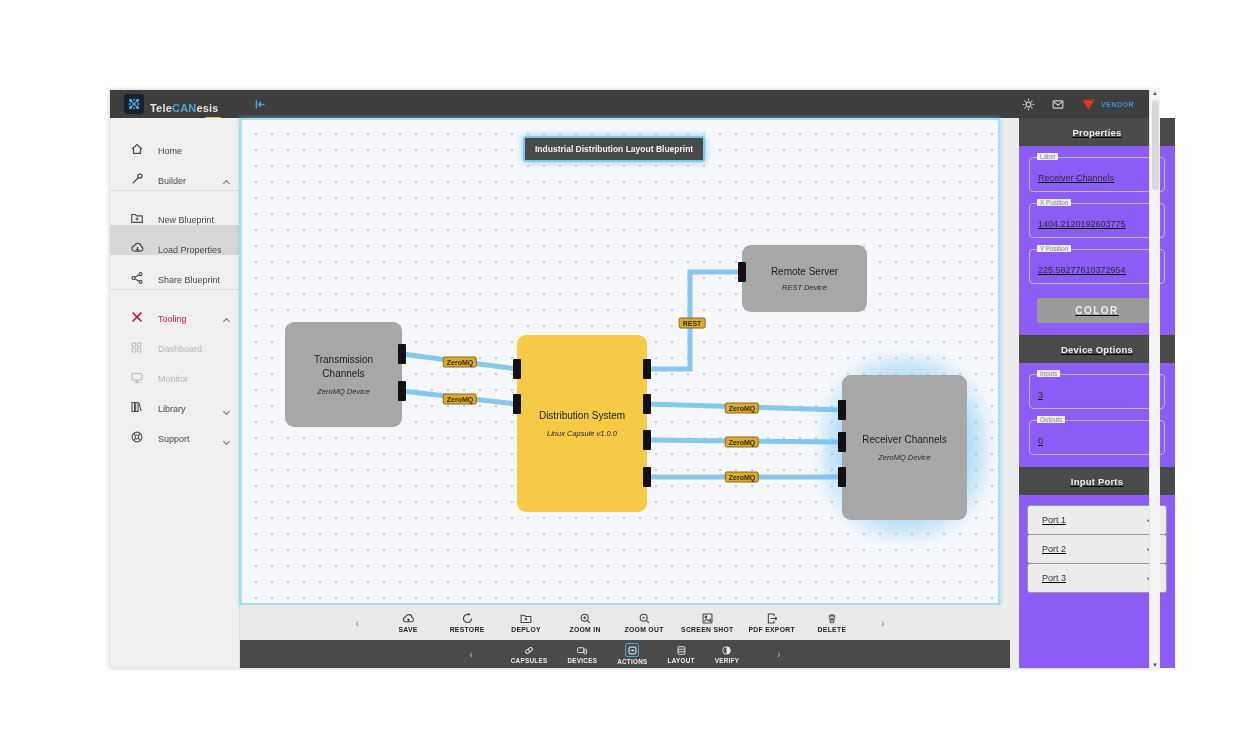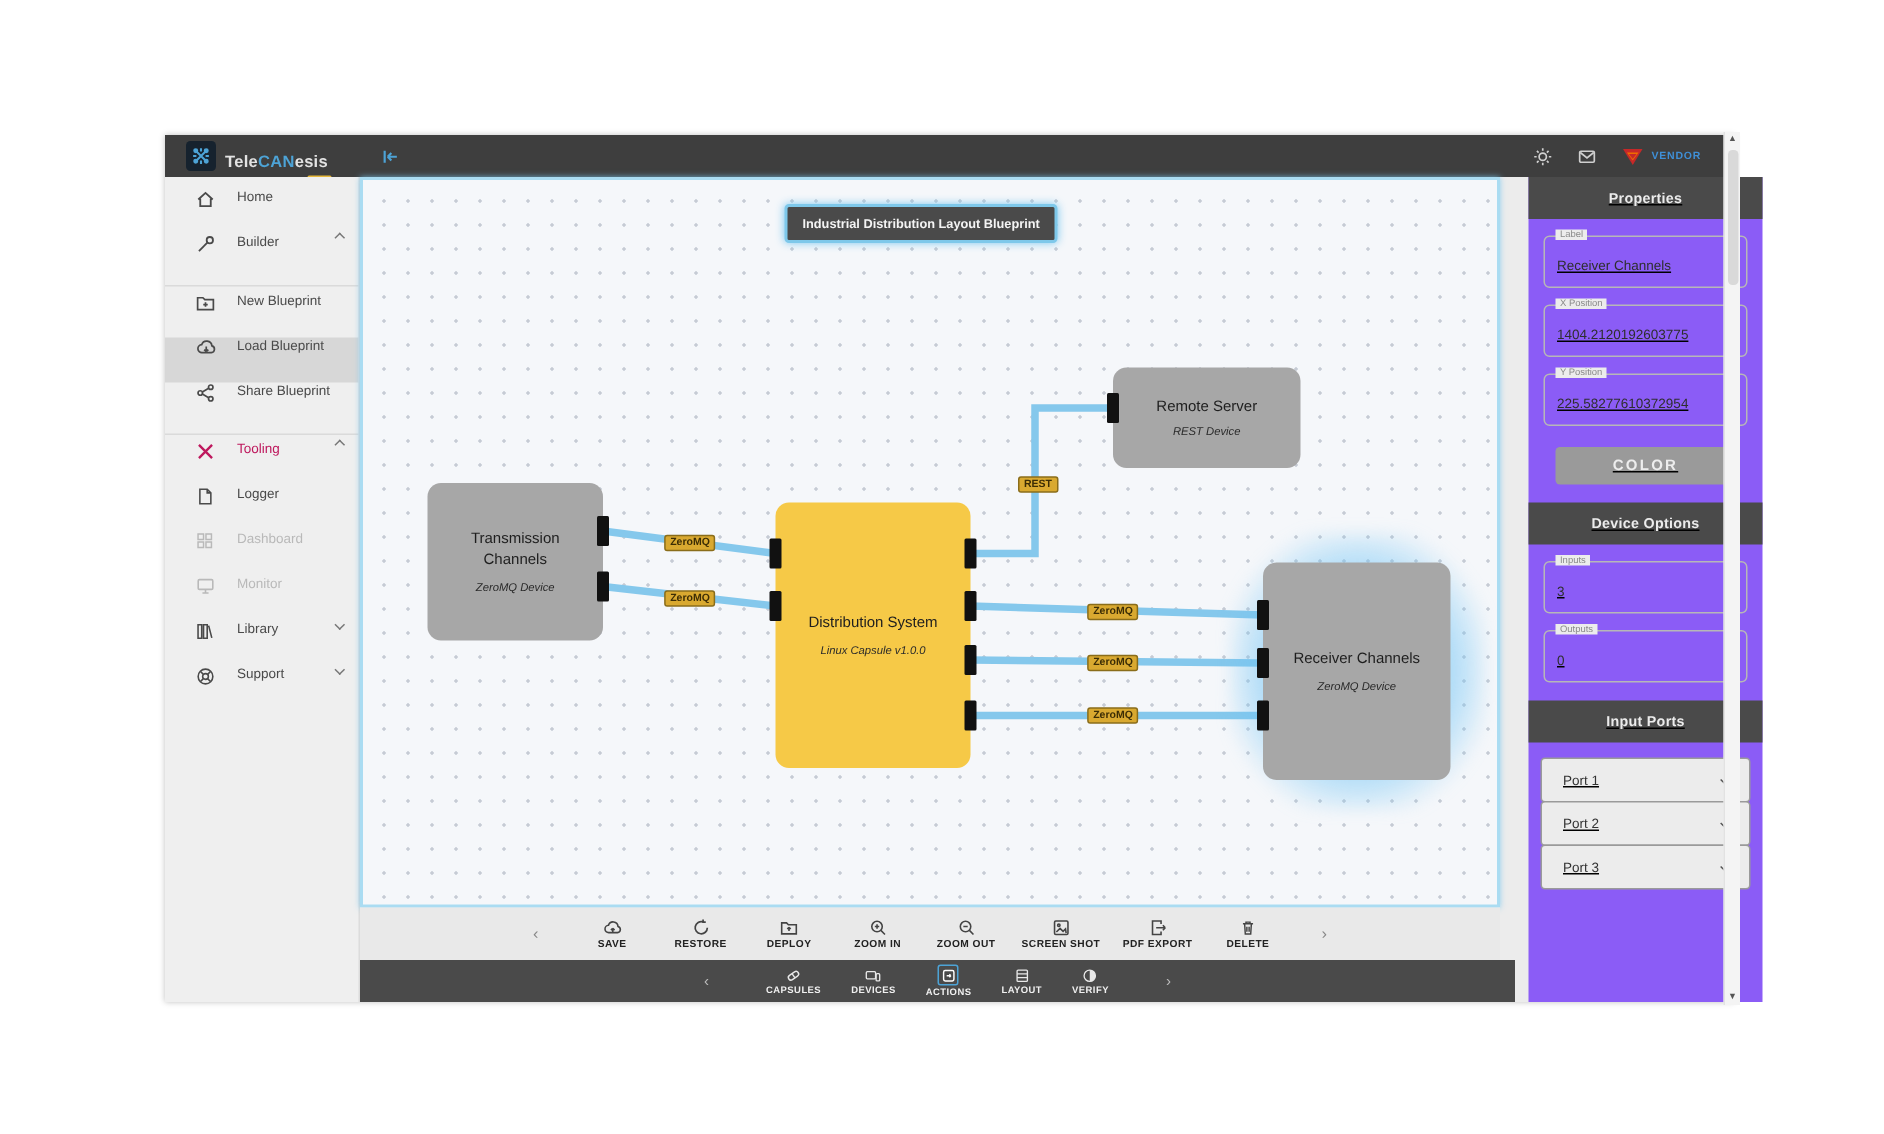--- a/index.html
+++ b/index.html
@@ -15,21 +15,21 @@
   .brand-text .accent { color:#4da3d6; }
   .brand-badge { position:absolute; right:-2px; bottom:-6px; width:16px; height:3px; background:#e7b93c; border-radius:1px; }
   .collapse { margin-left:14px; color:#4da3d6; display:flex; }
   .hdr-right { margin-left:auto; display:flex; align-items:center; gap:16px; padding-right:22px; }
   .hdr-ico { color:#cfcfcf; display:flex; }
   .vendor { display:flex; align-items:center; gap:5px; }
   .vendor-label { font-size:7px; font-weight:bold; color:#3f8fd6; letter-spacing:.5px; }
 
   
   .sidebar { position:absolute; left:0; top:28px; width:130px; height:550px; background:#efefef; border-right:1px solid #dcdcdc; padding-top:8px; }
-  .sb-item { height:30px; display:flex; align-items:flex-start; padding:0 10px 0 20px; cursor:pointer; color:#4a4a4a; }
+  .sb-item { height:30px; display:flex; align-items:flex-end; padding:0 10px 0 20px; cursor:pointer; color:#4a4a4a; }
   .sb-item.sel { background:#d7d7d7; }
   .sb-item.dis { color:#b9b9b9; }
   .sb-item.accent { color:#be185d; }
   .sb-ico { width:15px; display:flex; margin-right:13px; flex-shrink:0; }
   .sb-label { font-size:9px; font-weight:500; white-space:nowrap; }
   .sb-chev { margin-left:auto; }
   .sb-divider { height:1px; background:#dadada; margin:4px 0; }
 
   .chev { width:5px; height:5px; border-right:1.4px solid #777; border-bottom:1.4px solid #777; display:inline-block; }
   .chev.down { transform:rotate(45deg); }
@@ -166,21 +166,21 @@
         </span>
       <span class="sb-label">New Blueprint</span>
     </div>
     <div class="sb-item sel">
       <span class="sb-ico">
           <svg width="15" height="14" viewBox="0 0 16 16" fill="none" stroke="currentColor" stroke-width="1.3">
             <path d="M4.8 11.5a3 3 0 0 1-.3-6A4 4 0 0 1 12.3 6.4a2.6 2.6 0 0 1-.4 5.1z"></path>
             <path d="M8 6.8v4m0 0L6.4 9.2M8 10.8l1.6-1.6"></path>
           </svg>
         </span>
-      <span class="sb-label">Load Blueprint</span>
+      <span class="sb-label">Load Properties</span>
     </div>
     <div class="sb-item">
       <span class="sb-ico">
           <svg width="14" height="14" viewBox="0 0 16 16" fill="none" stroke="currentColor" stroke-width="1.3">
             <circle cx="12" cy="3.6" r="1.7"></circle>
             <circle cx="4" cy="8" r="1.7"></circle>
             <circle cx="12" cy="12.4" r="1.7"></circle>
             <path d="m5.6 7.2 4.8-2.8M5.6 8.8l4.8 2.8"></path>
           </svg>
         </span>
@@ -188,29 +188,20 @@
     </div>
     <div class="sb-divider"></div>
     <div class="sb-item accent">
       <span class="sb-ico">
           <svg width="14" height="14" viewBox="0 0 16 16" fill="none" stroke="currentColor" stroke-width="1.8">
             <path d="M3 3l10 10M13 3 3 13"></path>
           </svg>
         </span>
       <span class="sb-label">Tooling</span>
       <span class="sb-chev chev up"></span>
-    </div>
-    <div class="sb-item">
-      <span class="sb-ico">
-          <svg width="13" height="14" viewBox="0 0 16 16" fill="none" stroke="currentColor" stroke-width="1.3">
-            <path d="M4 2h6l3 3v9H4z"></path>
-            <path d="M10 2v3h3"></path>
-          </svg>
-        </span>
-      <span class="sb-label">Logger</span>
     </div>
     <div class="sb-item dis">
       <span class="sb-ico">
           <svg width="13" height="13" viewBox="0 0 16 16" fill="none" stroke="currentColor" stroke-width="1.2">
             <path d="M2.5 2.5H7V7H2.5zM9 2.5h4.5V7H9zM2.5 9H7v4.5H2.5zM9 9h4.5v4.5H9z"></path>
           </svg>
         </span>
       <span class="sb-label">Dashboard</span>
     </div>
     <div class="sb-item dis">

